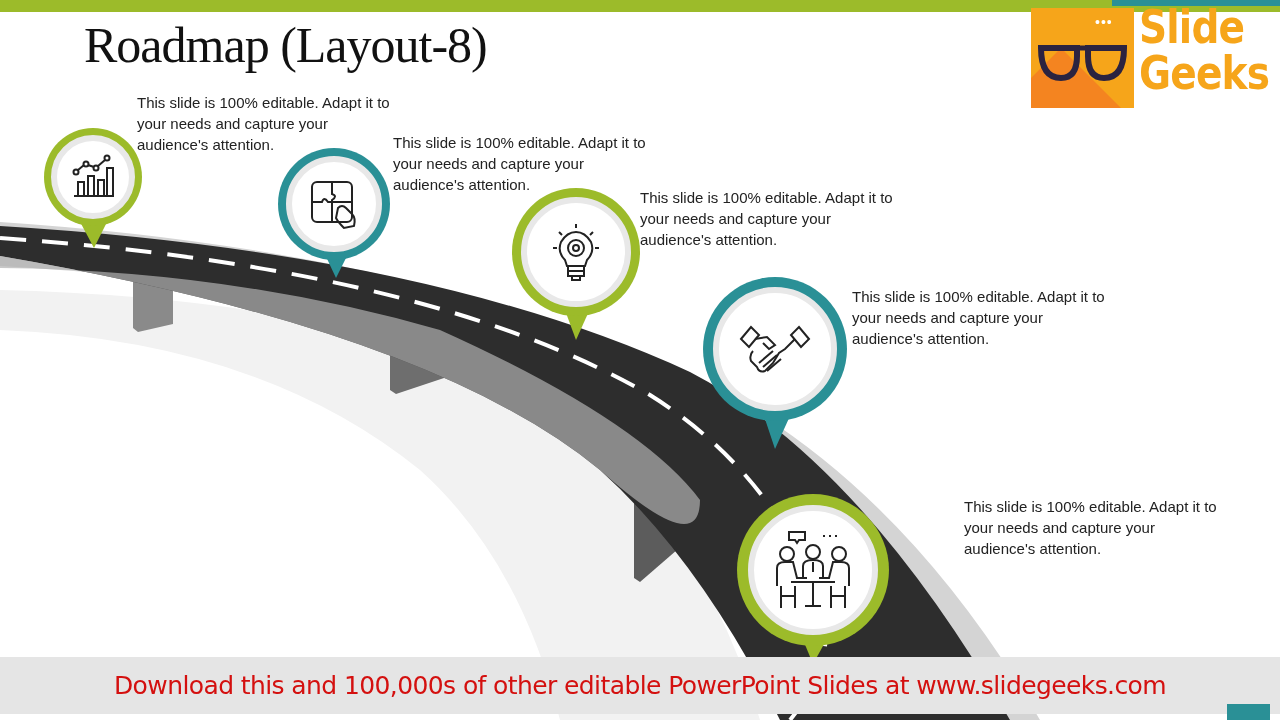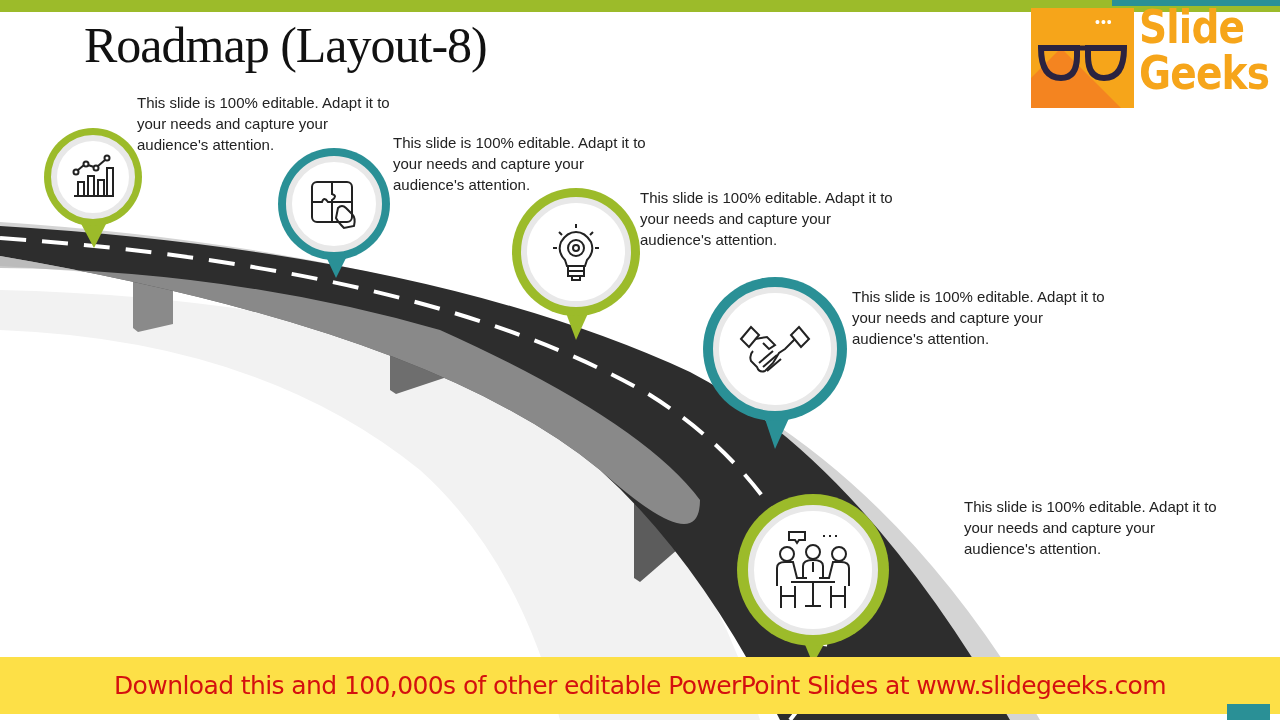--- a/index.html
+++ b/index.html
@@ -10,21 +10,21 @@
   .logo { position:absolute; left:1031px; top:8px; width:240px; height:100px; }
   .logo-box { position:absolute; left:0; top:0; width:103px; height:100px; background:#f6a51a; overflow:hidden; }
   .logo-shadow { position:absolute; left:30px; top:40px; width:140px; height:140px; background:#f48420; transform:rotate(45deg); transform-origin:0 0; }
   .logo-dots { position:absolute; left:64px; top:6px; color:#fff; font-size:14px; letter-spacing:1px; }
   .logo-text { position:absolute; left:108px; top:-4px; font-family:"DejaVu Sans", sans-serif; font-weight:bold; color:#f6a51a; font-size:46px; line-height:46px; letter-spacing:-1px; transform:scaleX(0.85); transform-origin:0 0; }
   svg.scene { position:absolute; left:0; top:0; }
   .desc { position:absolute; font-size:15px; line-height:21px; color:#222; width:260px; }
   .pin { position:absolute; }
   .pin-ring { position:absolute; border-radius:50%; box-sizing:border-box; }
   .pin-inner { position:absolute; border-radius:50%; background:#fff; box-sizing:border-box; border:6px solid #e8e8e8; display:flex; align-items:center; justify-content:center; }
-  .banner { position:absolute; left:0; top:657px; width:1280px; height:57px; background:#fde047; display:flex; align-items:center; justify-content:center; }
+  .banner { position:absolute; left:0; top:657px; width:1280px; height:57px; background:#e5e5e5; display:flex; align-items:center; justify-content:center; }
   .banner span { color:#d4100f; font-size:25px; font-family:"DejaVu Sans", sans-serif; letter-spacing:-0.6px; }
   .corner-teal { position:absolute; left:1227px; top:704px; width:43px; height:16px; background:#2a9096; }
 </style>
 </head>
 <body>
 
 <div class="topbar"></div>
 <div class="topbar-teal"></div>
 
 <div class="title">Roadmap (Layout-8)</div>

